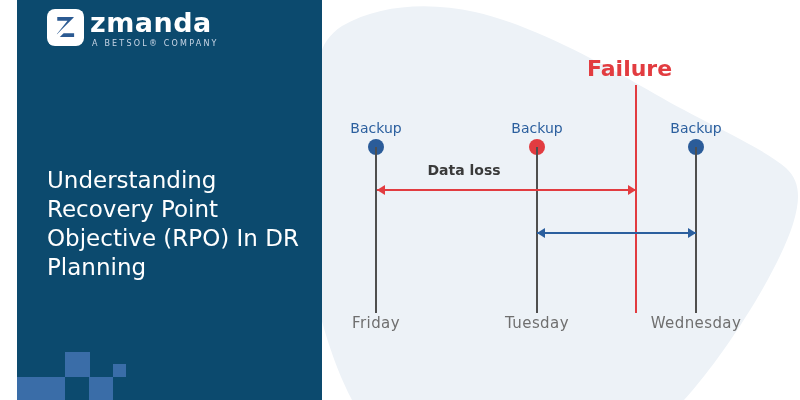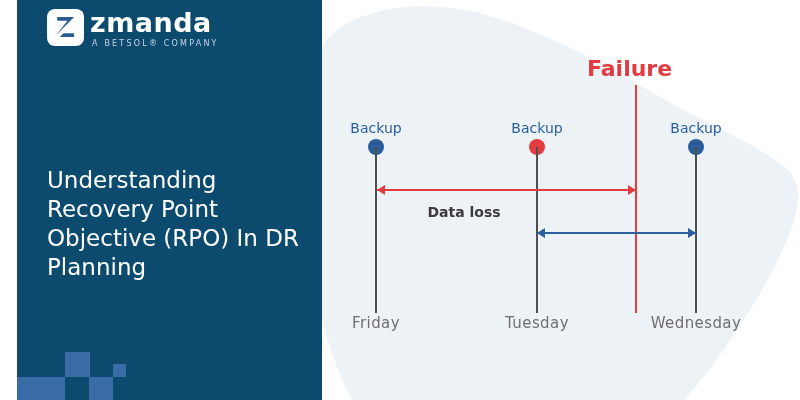--- a/index.html
+++ b/index.html
@@ -93,21 +93,21 @@
   .arrow.data-loss { left: 377px; top: 189px; width: 259px; background: #e23c40; }
   .arrow.data-loss .head.left  { border-right: 8px solid #e23c40; }
   .arrow.data-loss .head.right { border-left: 8px solid #e23c40; }
 
   .arrow.rpo { left: 537px; top: 232px; width: 159px; background: #2b5f9e; }
   .arrow.rpo .head.left  { border-right: 8px solid #2b5f9e; }
   .arrow.rpo .head.right { border-left: 8px solid #2b5f9e; }
 
   .data-loss-label {
     position: absolute; left: 404px; top: 162px; width: 120px; text-align: center;
-    font-size: 14px; font-weight: 700; color: #3a3a3a; margin-top: 42px;
+    font-size: 14px; font-weight: 700; color: #3a3a3a;
   }
   .rpo-label {
     position: absolute; left: 523px; top: 237px; width: 120px; text-align: center;
     font-size: 25px; font-weight: 700; color: #2b5f9e;
   }
 </style>
 </head>
 <body>
 
 <div class="canvas">

